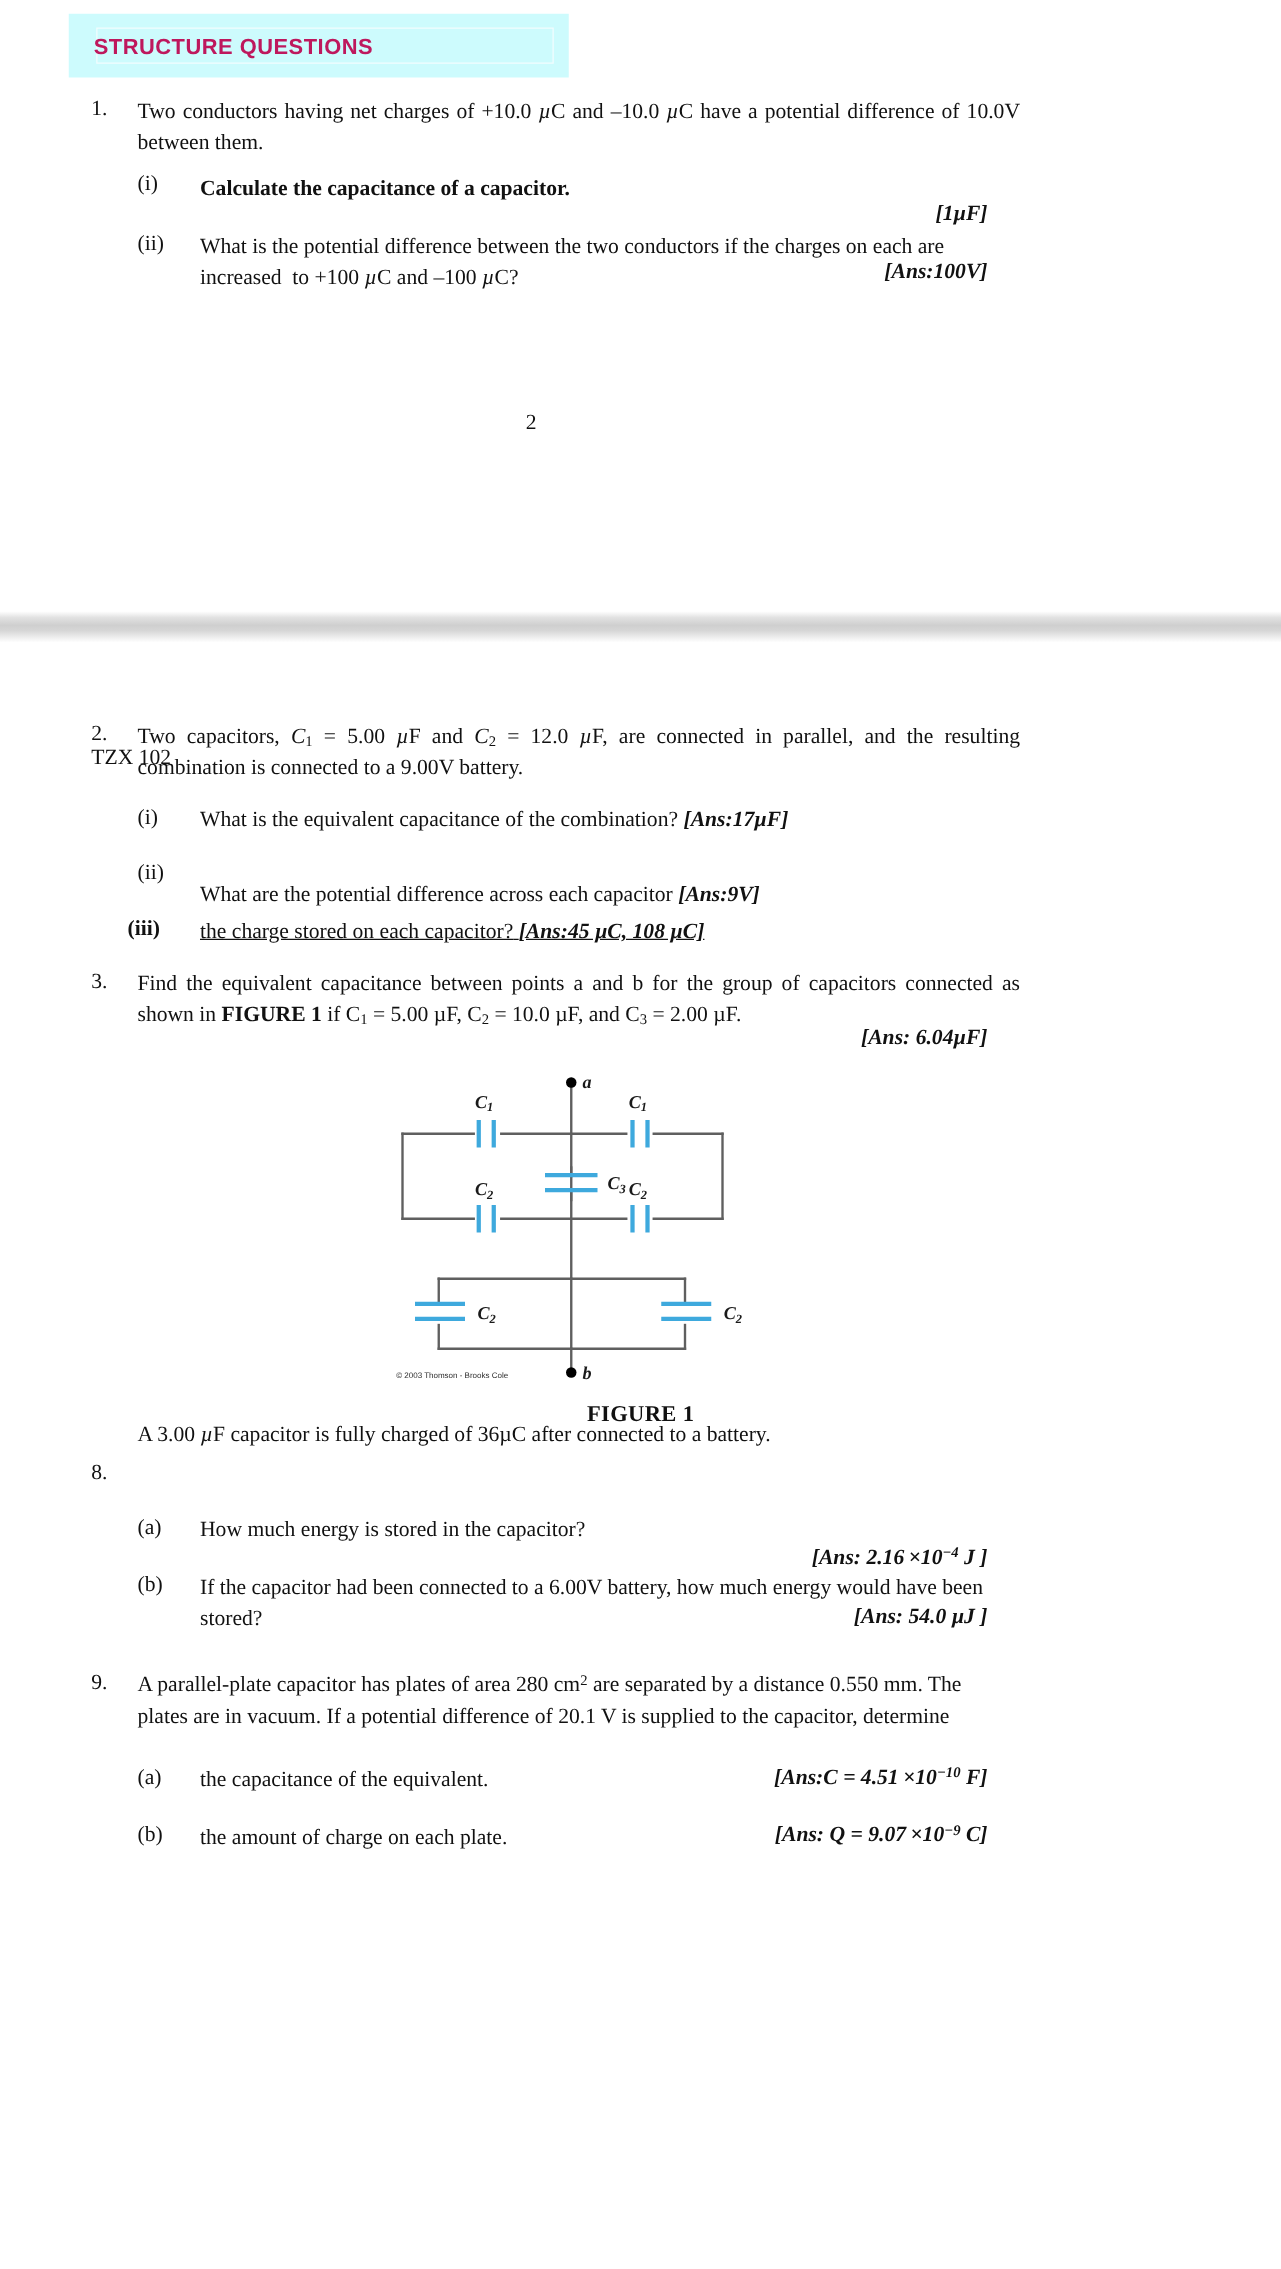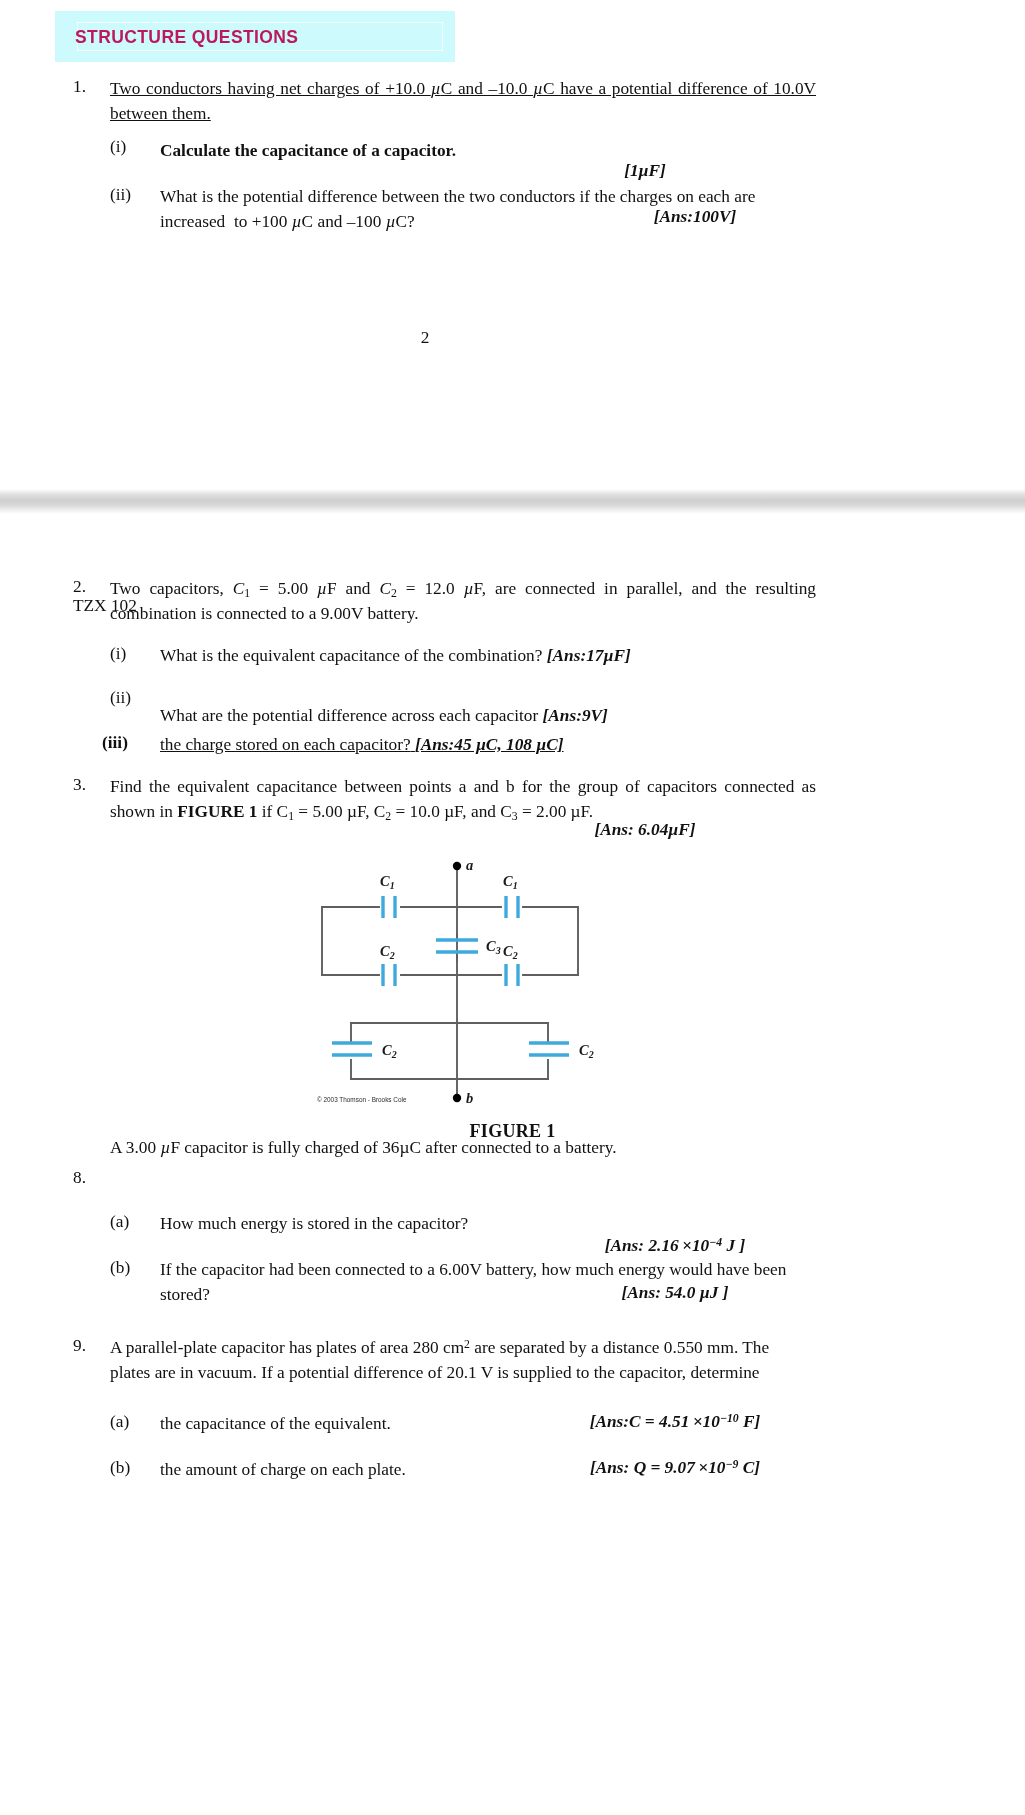--- a/index.html
+++ b/index.html
@@ -67,21 +67,21 @@
   }
   .ans {
     font-weight: bold;
     font-style: italic;
   }
   .ans-right {
     position: absolute;
     font-weight: bold;
     font-style: italic;
     font-size: 17.3px;
-    text-align: center;
+    text-align: right;
   }
   .just {
     text-align: justify;
     text-align-last: left;
   }
   sub { font-size: 0.68em; vertical-align: -0.22em; }
   sup { font-size: 0.68em; vertical-align: 0.45em; }
 
   .page-number {
     position: absolute;
@@ -136,21 +136,21 @@
 <body>
 
 <div class="page">
 
   <div class="header-band">
     <div class="header-inner"></div>
   </div>
   <div class="header-title">STRUCTURE QUESTIONS</div>
 
   <div class="q-num" style="left:73px; top:77px;">1.</div>
-  <div class="q-body just" style="left:110px; top:77px; width:706px;text-decoration:underline;">Two conductors having net charges of +10.0 <i>µ</i>C and –10.0 <i>µ</i>C have a potential difference of 10.0V between them.</div>
+  <div class="q-body just" style="left:110px; top:77px; width:706px;">Two conductors having net charges of +10.0 <i>µ</i>C and –10.0 <i>µ</i>C have a potential difference of 10.0V between them.</div>
 
   <div class="sub-label" style="left:110px; top:137px;">(i)</div>
   <div class="sub-body" style="left:160px; top:139px; width:640px;font-weight:bold;">Calculate the capacitance of a capacitor.</div>
   <div class="ans-right" style="left:500px; top:161px; width:290px;">[1µF]</div>
 
   <div class="sub-label" style="left:110px; top:185px;">(ii)</div>
   <div class="sub-body" style="left:160px; top:185px; width:630px;">What is the potential difference between the two conductors if the charges on each are increased&nbsp; to +100 <i>µ</i>C and –100 <i>µ</i>C?</div>
   <div class="ans-right" style="left:600px; top:207px; width:190px;">[Ans:100V]</div>
 
   <div class="page-number">2</div>

